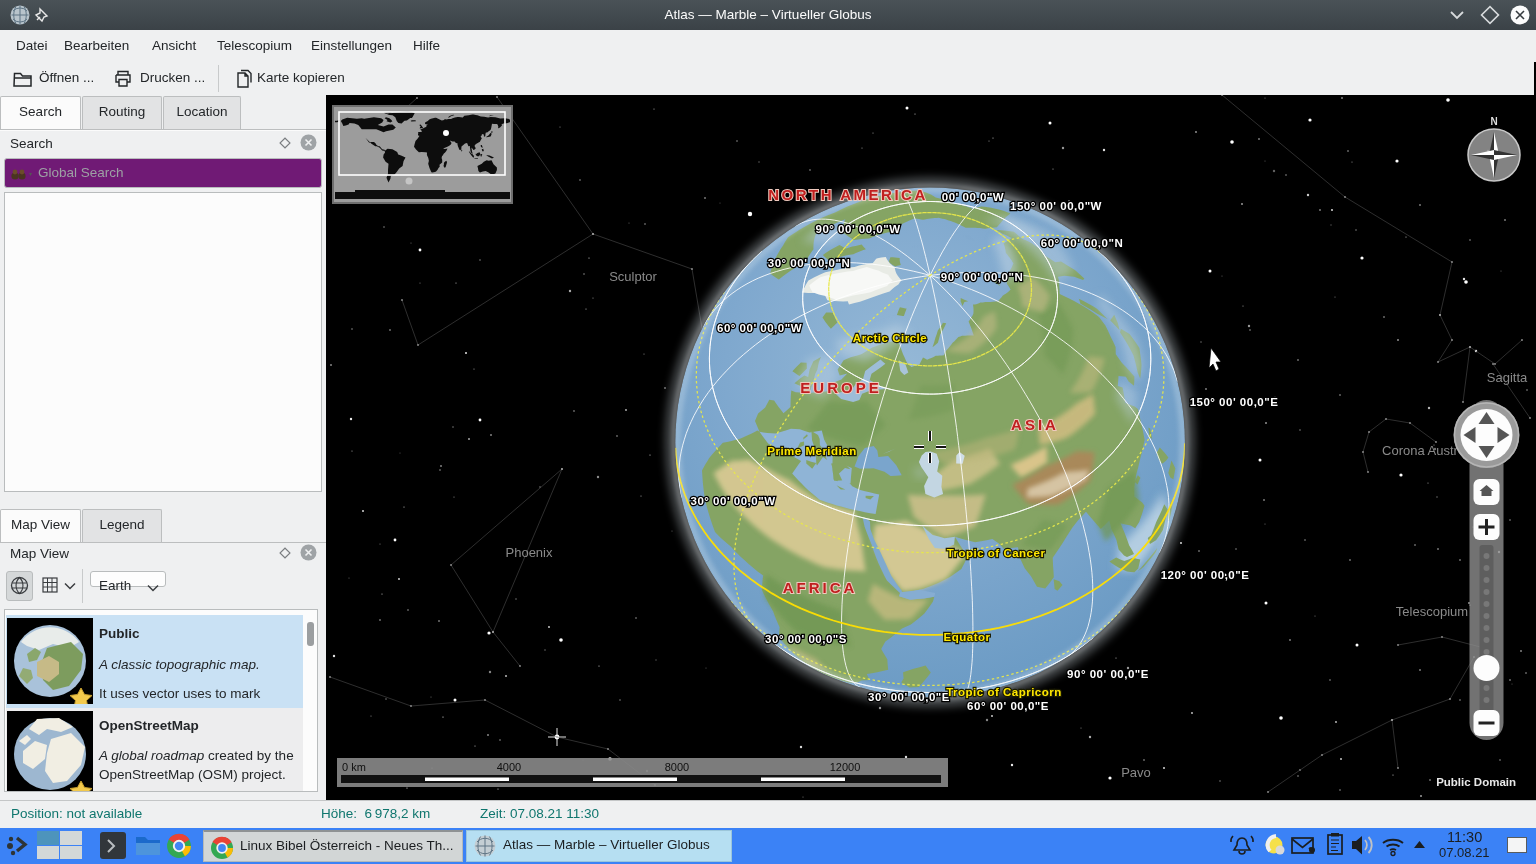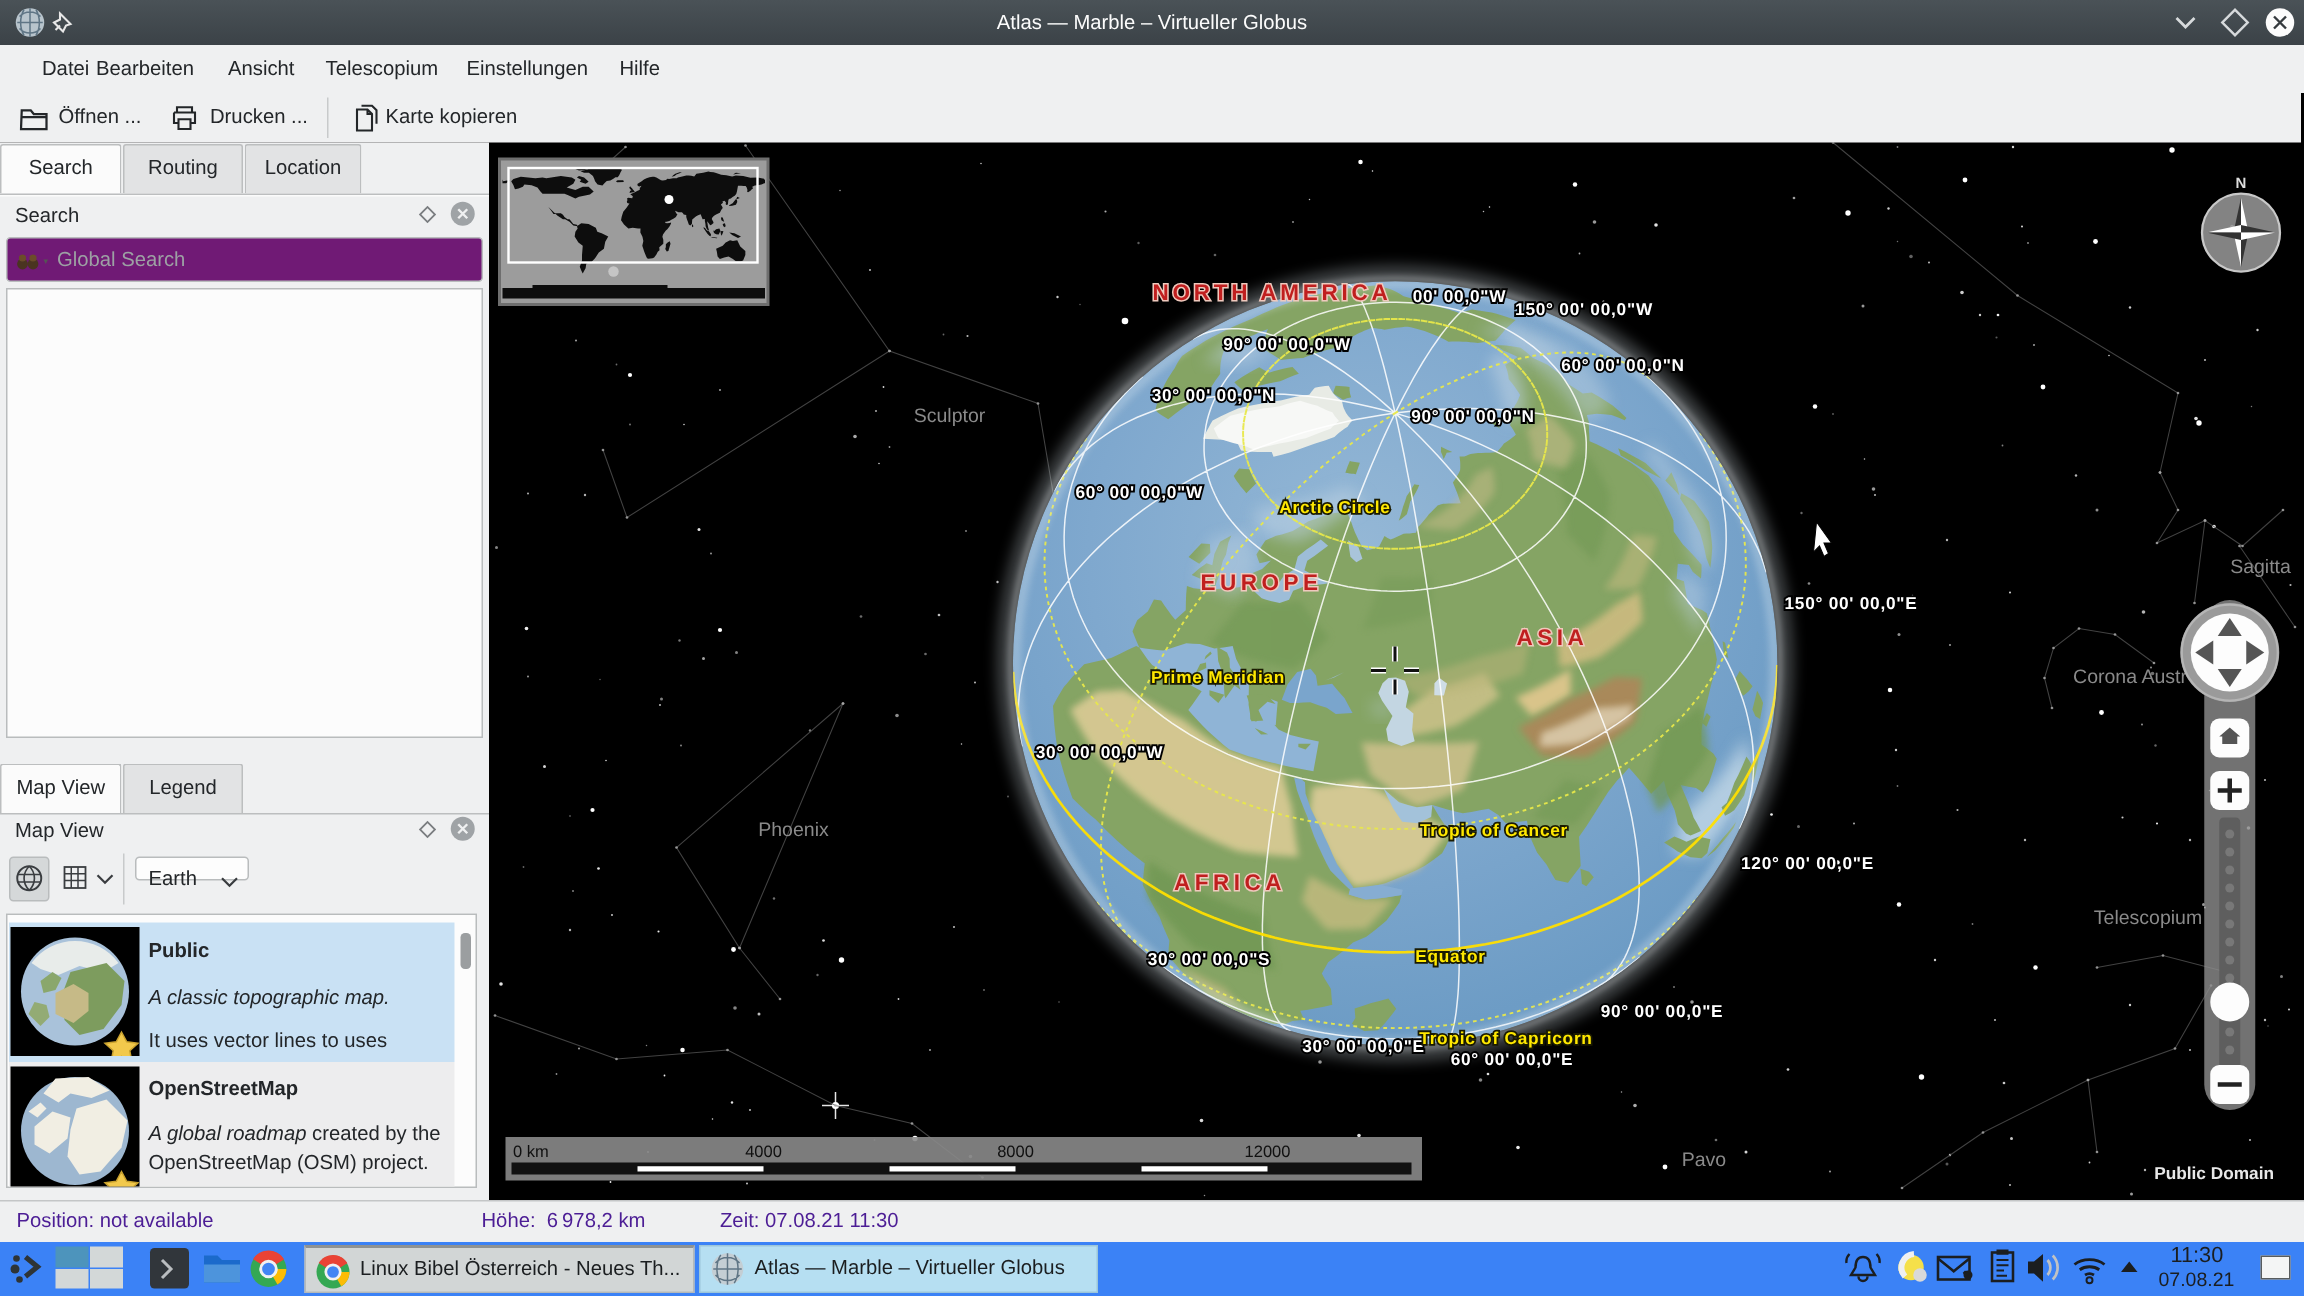--- a/index.html
+++ b/index.html
@@ -4,21 +4,21 @@
 body { width:1536px; height:864px; overflow:hidden; font-family:"Liberation Sans",sans-serif; background:#000; position:relative; }
 .titlebar { position:absolute; left:0; top:0; width:1536px; height:30px; background:linear-gradient(#4a5257,#3b4247); color:#fcfcfc; }
 .titlebar .title { position:absolute; left:0; right:0; top:7px; text-align:center; font-size:13.5px; }
 .menubar { position:absolute; left:0; top:30px; width:1536px; height:32px; background:#eff0f1; color:#232629; font-size:13.5px; }
 .menubar span { position:absolute; top:8px; }
 .toolbar { position:absolute; left:0; top:62px; width:1534px; height:33px; background:#eff0f1; color:#232629; font-size:13.5px; }
 .dock { position:absolute; left:0; top:95px; width:326px; height:705px; background:#eff0f1; color:#232629; font-size:13.5px; }
 .tab { position:absolute; height:33px; border:1px solid #bcbebf; border-bottom:none; background:#e2e3e4; text-align:center; font-size:13.5px; padding-top:7px; border-radius:2px 2px 0 0; color:#232629;}
 .tab.act { background:#fbfbfb; }
 .hdr { position:absolute; font-size:13.5px; }
-.statusbar { position:absolute; left:0; top:800px; width:1536px; height:28px; background:#eff0f1; border-top:1px solid #c4c6c7; font-size:13.5px; color:#4c1d95; }
+.statusbar { position:absolute; left:0; top:800px; width:1536px; height:28px; background:#eff0f1; border-top:1px solid #c4c6c7; font-size:13.5px; color:#0f766e; }
 .taskbar { position:absolute; left:0; top:828px; width:1536px; height:36px; background:#3b82f6; font-size:13.5px; color:#1b1e20; }
 .tbtn { position:absolute; top:2px; height:32px; font-size:13.5px; }
 svg text { font-family:"Liberation Sans",sans-serif; }
 </style></head><body>
 
 <div style="position:absolute;left:326px;top:95px;width:1210px;height:705px;background:#000"></div>
 <svg width="1210" height="705" viewBox="326 95 1210 705" xmlns="http://www.w3.org/2000/svg" style="position:absolute;left:326px;top:95px">
     <g>
       <circle cx="720" cy="203" r="0.5" fill="#fff" opacity="0.39"></circle>
       <circle cx="400" cy="453" r="0.5" fill="#fff" opacity="0.40"></circle>
@@ -504,21 +504,21 @@
  <div class="title">Atlas — Marble – Virtueller Globus</div>
  <svg width="90" height="30" style="position:absolute;right:2px;top:0">
   <path d="M7 12 l6 6 6-6" stroke="#d7dadc" stroke-width="1.8" fill="none"></path>
   <rect x="40" y="9" width="12" height="12" transform="rotate(45 46 15)" stroke="#d7dadc" stroke-width="1.6" fill="none"></rect>
   <circle cx="76" cy="15" r="9.5" fill="#fcfcfc"></circle>
   <path d="M72 11 l8 8 M80 11 l-8 8" stroke="#353a3e" stroke-width="1.6"></path>
  </svg>
 </div>
 
 <div class="menubar">
- <span style="left:28px">Datei</span>
+ <span style="left:16px">Datei</span>
     <span style="left:64px">Bearbeiten</span>
     <span style="left:152px">Ansicht</span>
  <span style="left:217px">Telescopium</span>
     <span style="left:311px">Einstellungen</span>
     <span style="left:413px">Hilfe</span>
 </div>
 
 <div class="toolbar">
  <svg width="20" height="18" style="position:absolute;left:13px;top:8px">
       <path d="M1.5 3.5 h6 l2 2.5 h8.5 v10 h-17 Z M1.5 8 h17" fill="none" stroke="#232629" stroke-width="1.5"></path>
@@ -599,21 +599,21 @@
 <circle cx="43" cy="43" r="36" fill="#a9c2da"></circle>
 <path d="M14 24 a36 36 0 0 1 58 0 l-10 6 -16 -4 -14 6 -12 -4 Z" fill="#e8ecea"></path>
 <path d="M40 30 l24 -6 12 12 -2 16 -12 16 -16 4 -10 -10 -2 -16 Z" fill="#7d9c5e"></path>
 <path d="M30 44 l12 -6 10 6 0 12 -10 8 -12 -6 Z" fill="#c6ba87"></path>
 <path d="M20 36 l8 -6 6 4 -4 8 -8 2 Z" fill="#8aa76c"></path>
 <path d="M16 50 l8 2 2 8 -6 6 -8 -8 Z" fill="#93ab74"></path>
 <path d="M74 70 l3.5 6.5 7.5 1 -5.5 5 1.5 7.5 -7 -3.7 -7 3.7 1.5 -7.5 -5.5 -5 7.5 -1 Z" fill="#f2c94c" stroke="#caa22e" stroke-width="1"></path>
         </svg></div>
   <span style="position:absolute;left:94px;top:16px;font-weight:bold">Public</span>
   <span style="position:absolute;left:94px;top:47px;font-style:italic">A classic topographic map.</span>
-  <span style="position:absolute;left:94px;top:76px">It uses vector lines to uses</span>
+  <span style="position:absolute;left:94px;top:76px">It uses vector uses to mark</span>
   <div style="position:absolute;left:1px;top:98px;width:297px;height:84px;background:#ededee"></div>
   <div style="position:absolute;left:2px;top:101px;width:86px;height:86px;background:#000"><svg width="86" height="86" viewBox="0 0 86 86">
 <circle cx="43" cy="43" r="36" fill="#9db7d0"></circle>
 <path d="M30 8 l22 -1 14 9 -12 5 -14 -3 -8 6 -10 -6 Z" fill="#f1eee3"></path>
 <path d="M44 28 l20 -6 14 14 -4 18 -14 16 -14 2 -8 -12 2 -18 Z" fill="#f1eee3"></path>
 <path d="M16 40 l12 -10 12 4 -2 14 -12 10 -10 -6 Z" fill="#f1eee3"></path>
 <path d="M12 30 l8 -6 4 4 -6 6 Z" fill="#f1eee3"></path>
 <path d="M74 70 l3.5 6.5 7.5 1 -5.5 5 1.5 7.5 -7 -3.7 -7 3.7 1.5 -7.5 -5.5 -5 7.5 -1 Z" fill="#f2c94c" stroke="#caa22e" stroke-width="1"></path>
         </svg></div>
   <span style="position:absolute;left:94px;top:108px;font-weight:bold">OpenStreetMap</span>

